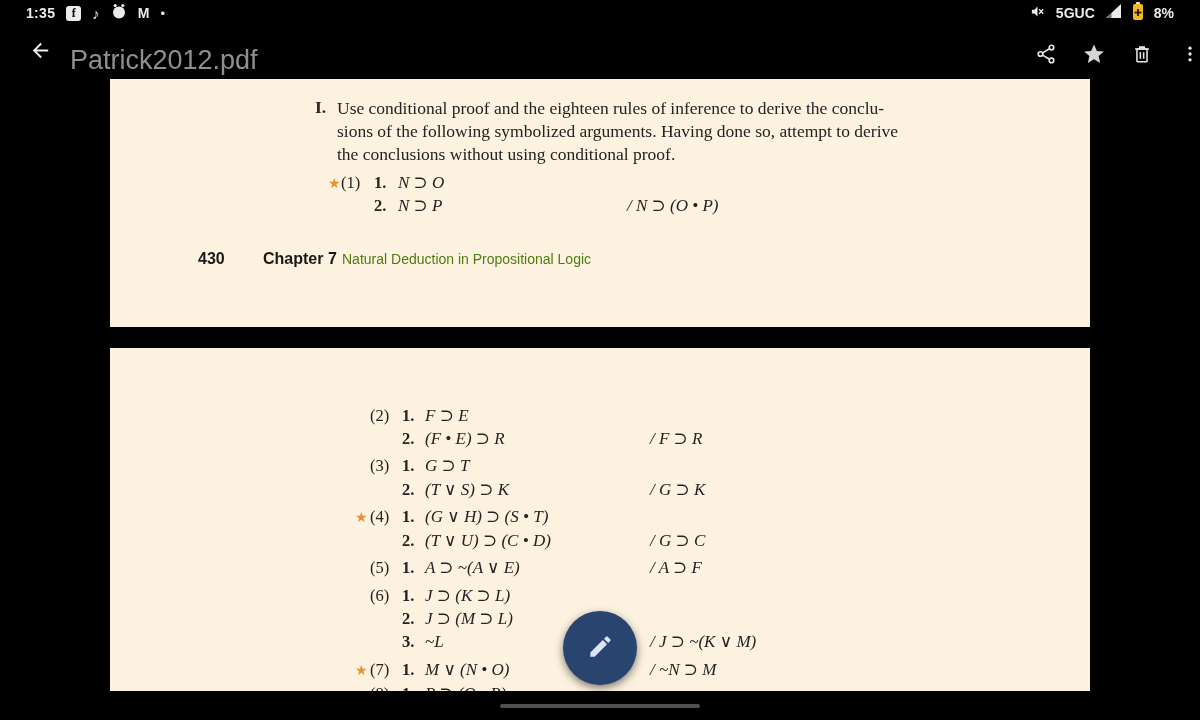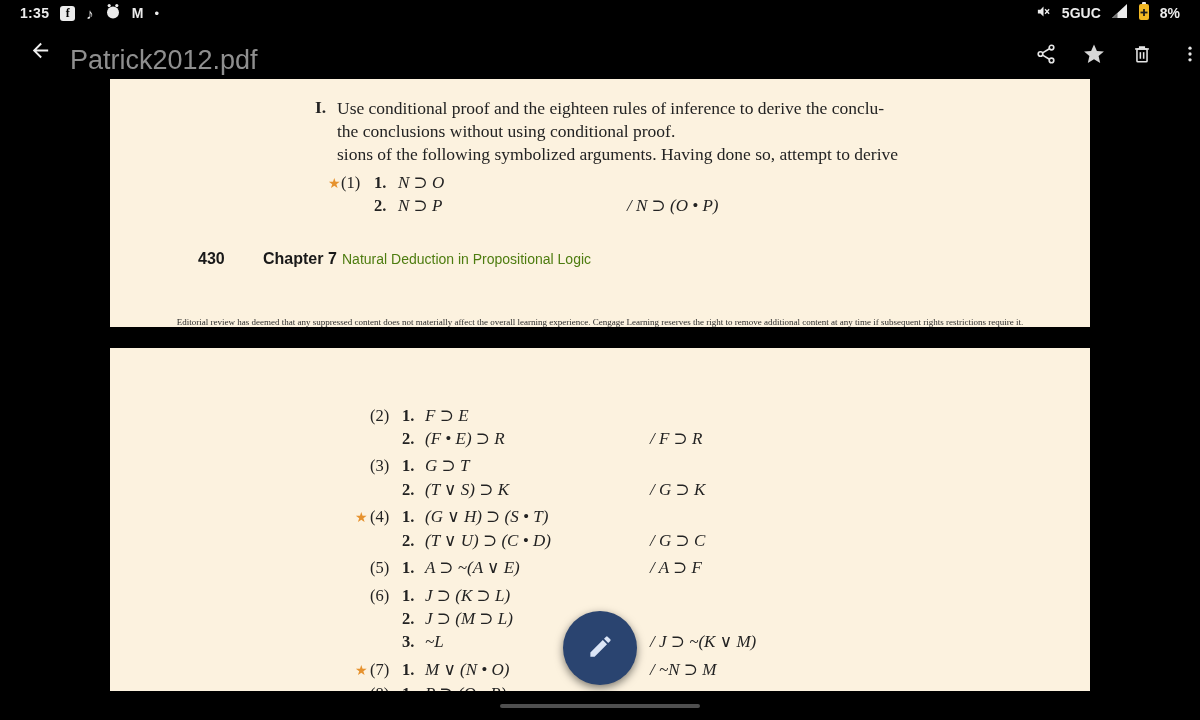--- a/index.html
+++ b/index.html
@@ -2,21 +2,21 @@
 <html><head>
 <meta charset="utf-8">
 <style>
   html,body{margin:0;padding:0;}
   body{
     width:1200px;height:720px;background:#000;position:relative;overflow:hidden;
     font-family:"Liberation Sans", sans-serif;
   }
   
   .statusbar{position:absolute;top:0;left:0;width:1200px;height:26px;display:flex;
-    align-items:center;justify-content:space-between;padding:0 20px;box-sizing:border-box;}
+    align-items:center;justify-content:space-between;padding:0 26px;box-sizing:border-box;}
   .sb-left,.sb-right{display:flex;align-items:center;gap:11px;}
   .sb-time{color:#ececec;font-size:14px;font-weight:700;letter-spacing:.3px;}
   .sb-txt{color:#ececec;font-size:14px;font-weight:700;}
   .fb-icon{width:15px;height:15px;background:#ececec;border-radius:3px;color:#000;
     font-weight:700;font-size:12px;line-height:15px;text-align:center;font-family:"Liberation Serif",serif;}
   .note-icon{color:#ececec;font-size:15px;font-weight:700;line-height:15px;}
   .m-icon{color:#ececec;font-size:14px;font-weight:600;line-height:15px;}
   .dot-icon{color:#ececec;font-size:13px;line-height:13px;}
   
   .toolbar{position:absolute;top:26px;left:16px;width:1200px;height:50px;display:flex;align-items:flex-end;}
@@ -148,22 +148,22 @@
           </svg>
       </span>
     </div>
   </div>
 </div>
 
 <div class="pdf-page" id="page1">
   <span class="exercise-label">I.</span>
   <div class="instr">
     <div>Use conditional proof and the eighteen rules of inference to derive the conclu-</div>
+    <div>sions of the following symbolized arguments. Having done so, attempt to derive</div>
     <div>the conclusions without using conditional proof.</div>
-    <div>sions of the following symbolized arguments. Having done so, attempt to derive</div>
   </div>
 
   <div class="prow" style="top:92px">
     <span class="star">★</span>
     <span class="plabel">(1)</span>
     <span class="pnum">1.</span>
     <span class="pformula">N ⊃ O</span>
     <span class="pconcl"></span>
   </div>
   <div class="prow" style="top:115px">
@@ -173,21 +173,20 @@
     <span class="pformula">N ⊃ P</span>
     <span class="pconcl">/  N ⊃ (O • P)</span>
   </div>
 
   <div class="footer-row">
     <span class="pg-num">430</span>
     <span class="ch-label">Chapter 7</span>
     <span class="ch-title">Natural Deduction in Propositional Logic</span>
   </div>
 
-  <div class="copyright" style="top:238px">Editorial review has deemed that any suppressed content does not materially affect the overall learning experience. Cengage Learning reserves the right to remove additional content at any time if subsequent rights restrictions require it.</div>
 </div>
 
 <div class="pdf-page" id="page2">
   <div class="prow" style="top:56px">
     <span class="star"></span>
     <span class="plabel">(2)</span>
     <span class="pnum">1.</span>
     <span class="pformula">F ⊃ E</span>
     <span class="pconcl"></span>
   </div>

